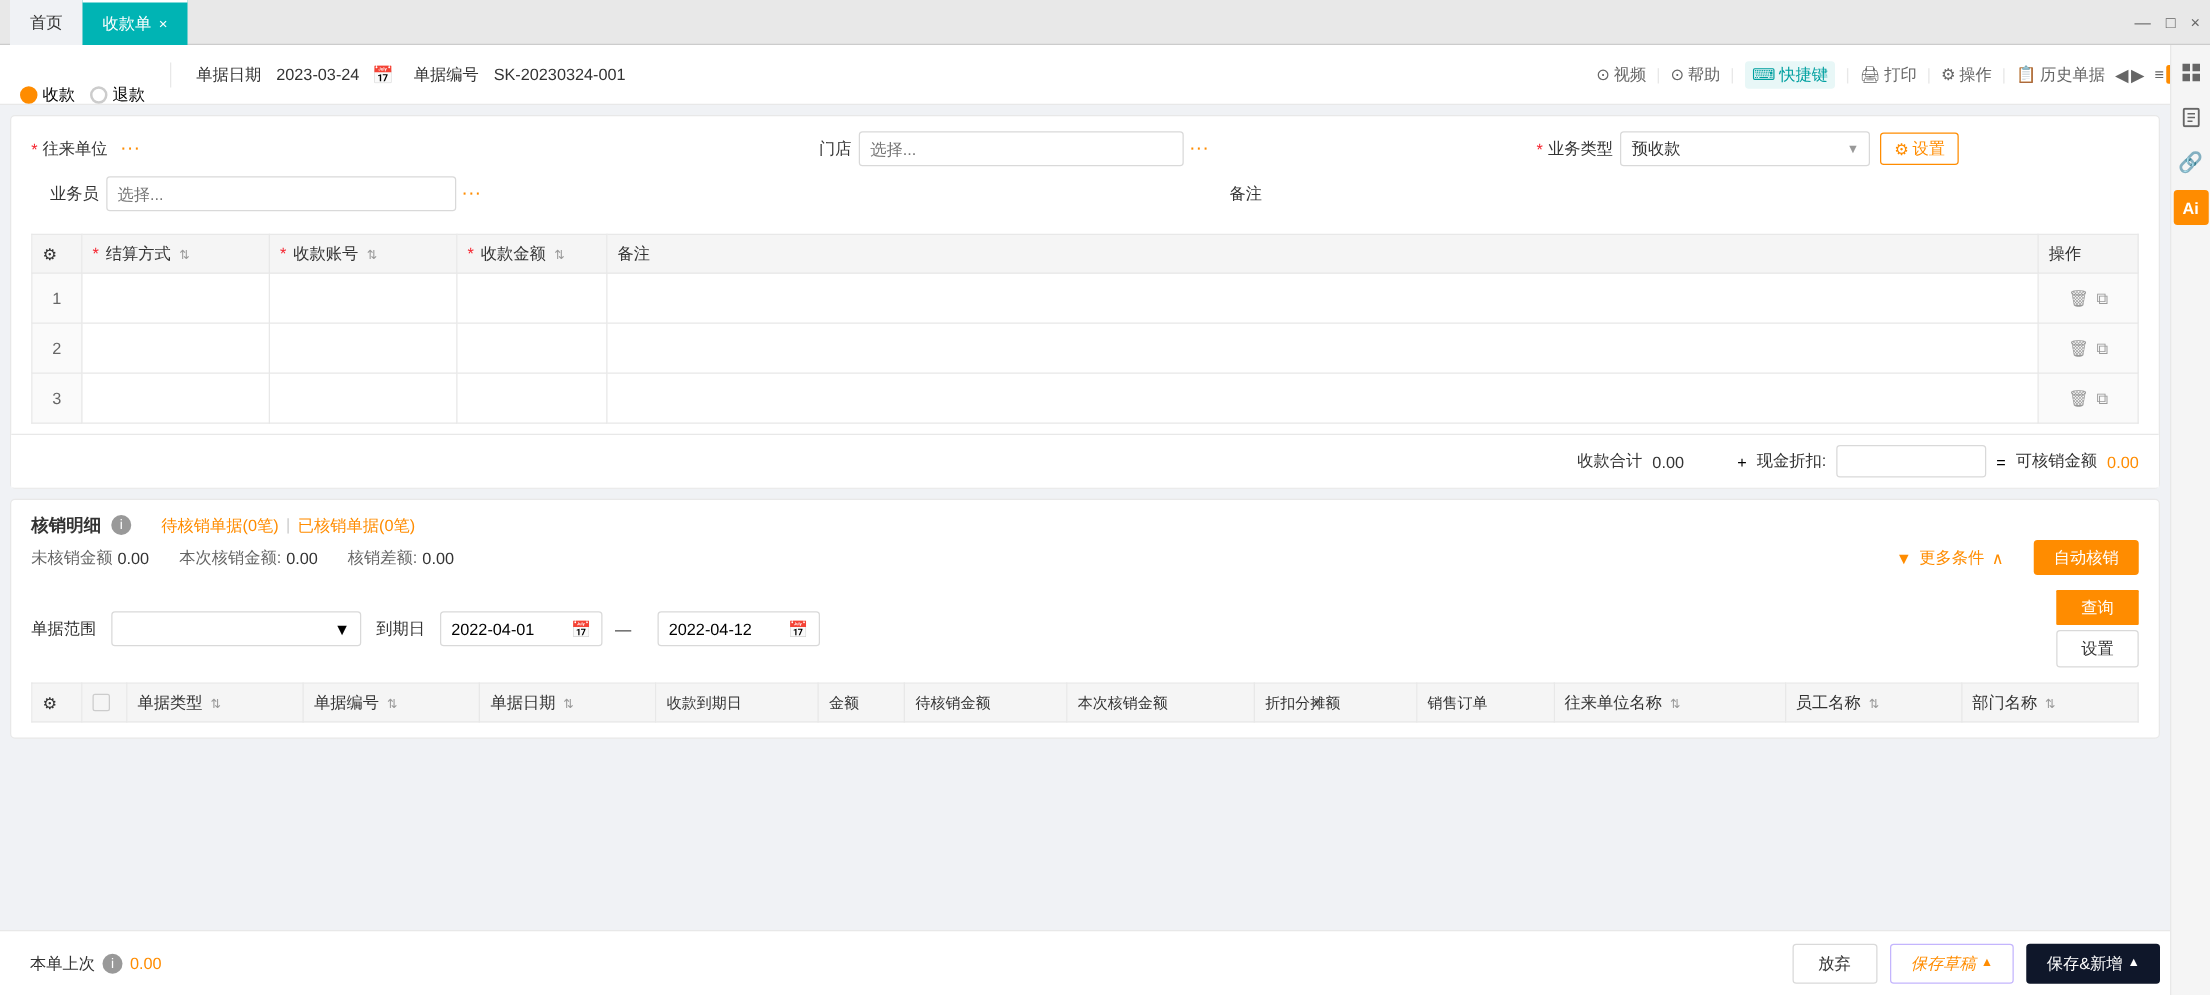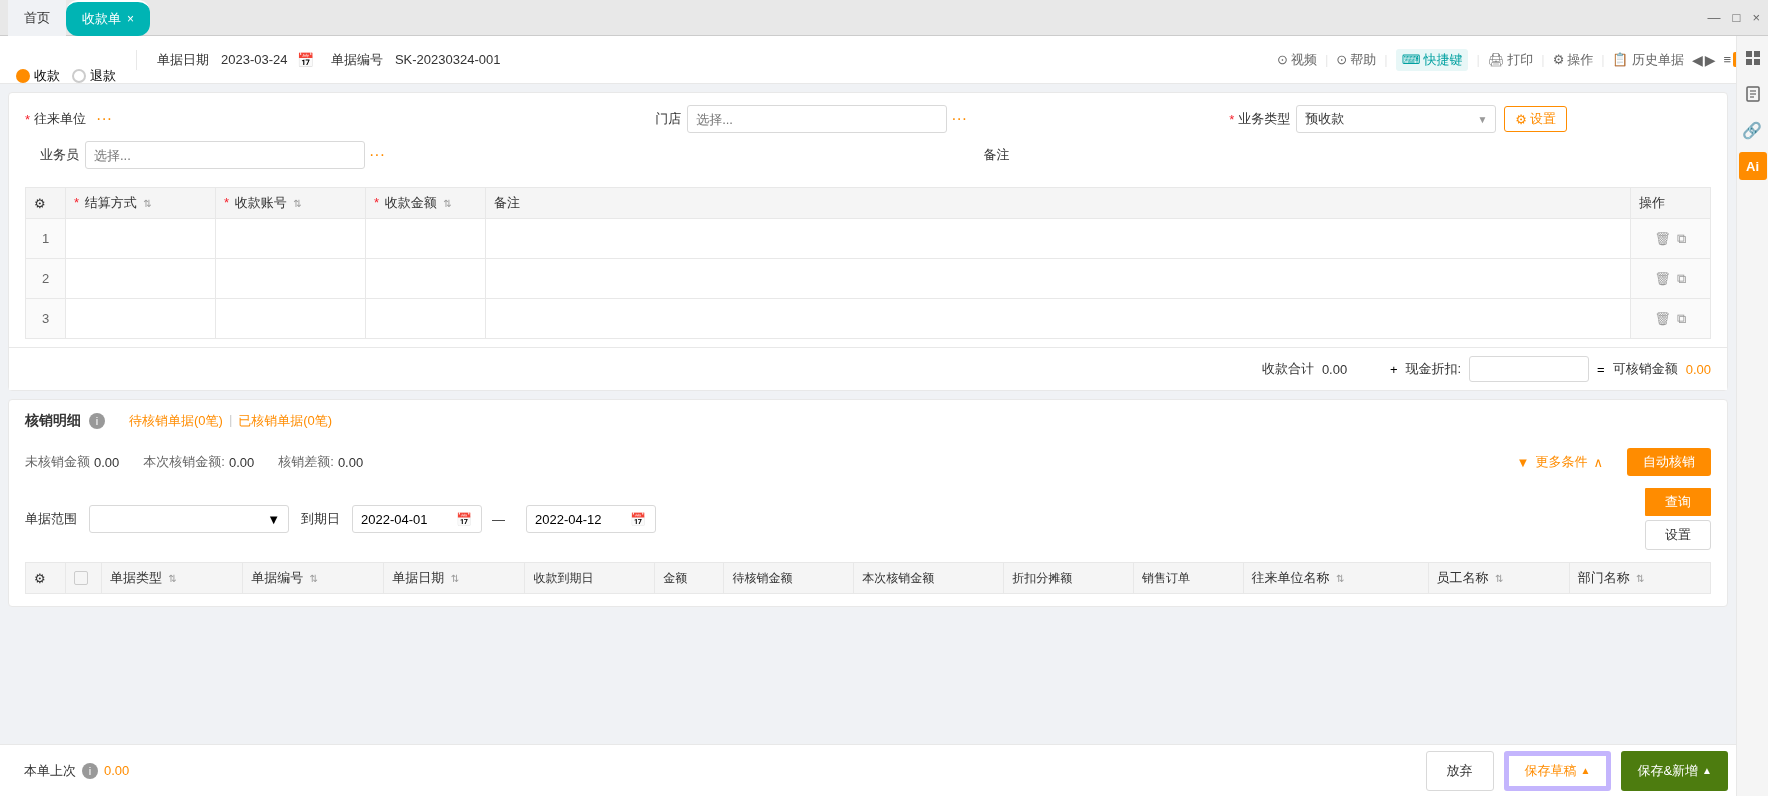--- a/index.html
+++ b/index.html
@@ -93,21 +93,21 @@
       display: flex; align-items: center; justify-content: flex-end;
       padding: 8px 16px; gap: 8px; background: #fff; border-top: 1px solid #e8e8e8;
     }
     .summary-label { color: #333; }
     .summary-value { color: #333; min-width: 60px; }
     .summary-orange { color: #ff8c00; font-weight: 500; }
     .summary-input {
       width: 120px; height: 26px; border: 1px solid #d9d9d9; border-radius: 3px;
       padding: 0 6px; outline: none;
     }
-    .section-title { display: flex; align-items: center; gap: 8px; margin-bottom: 18px; }
+    .section-title { display: flex; gap: 8px; margin-bottom: 2px; }
     .section-title-text { font-size: 14px; font-weight: 600; color: #333; }
     .info-icon { width: 16px; height: 16px; border-radius: 50%; background: #999; color: #fff; font-size: 11px; display: inline-flex; align-items: center; justify-content: center; cursor: pointer; }
     .tab-links { display: flex; gap: 0; margin-left: 12px; }
     .tab-link { color: #ff8c00; cursor: pointer; font-size: 13px; padding: 0 4px; }
     .tab-link-divider { color: #ccc; padding: 0 2px; }
 
     .writeoff-stats { display: flex; align-items: center; gap: 24px; margin-bottom: 12px; }
     .stat-item { display: flex; align-items: center; gap: 4px; color: #333; }
     .stat-label { color: #666; }
     .stat-value { color: #333; }
@@ -154,26 +154,26 @@
       display: flex; align-items: center; padding: 0 24px;
       justify-content: space-between;
     }
     .footer-left { display: flex; align-items: center; gap: 6px; color: #333; }
     .footer-right { display: flex; gap: 10px; }
     .btn-abandon {
       background: #fff; color: #333; border: 1px solid #d9d9d9;
       padding: 6px 20px; border-radius: 3px; cursor: pointer; font-size: 13px;
     }
     .btn-save-draft {
-      background: #fff; color: #ff8c00; border: 5px solid #c4b5fd;
+      background: #fff; color: #ff8c00; border: 1px solid #c4b5fd;
       padding: 6px 16px; border-radius: 3px; cursor: pointer; font-size: 13px;
-      display: flex; align-items: center; gap: 4px;
+      display: flex; align-items: center; gap: 4px; font-style: italic;
     }
     .btn-save-new {
-      background: #4d7c0f; color: #fff; border: none;
+      background: #0f172a; color: #fff; border: none;
       padding: 6px 16px; border-radius: 3px; cursor: pointer; font-size: 13px;
       display: flex; align-items: center; gap: 4px;
     }
     .btn-chevron { font-size: 10px; }
 
     
     .right-sidebar {
       position: fixed; right: 0; top: 36px;
       width: 32px; height: calc(100% - 36px);
       background: #f5f5f5; border-left: 1px solid #e8e8e8;
@@ -193,21 +193,21 @@
     .col-account { width: 150px; }
     .col-amount { width: 120px; }
   </style>
 </head>
 <body>
 
 <div class="tab-bar">
   <div class="tab-home">
     <span>首页</span>
   </div>
-  <div class="tab-active teal-bg" style="color:#fff; border-top: 2px solid #fff; border-radius: 12px;">
+  <div class="tab-active teal-bg" style="color:#fff; border-top: 2px solid #fff;">
     <span>收款单</span>
     <span class="tab-close" style="color:#fff;">×</span>
   </div>
   <div class="window-controls">
     <span>—</span>
     <span>□</span>
     <span>×</span>
   </div>
 </div>
 

